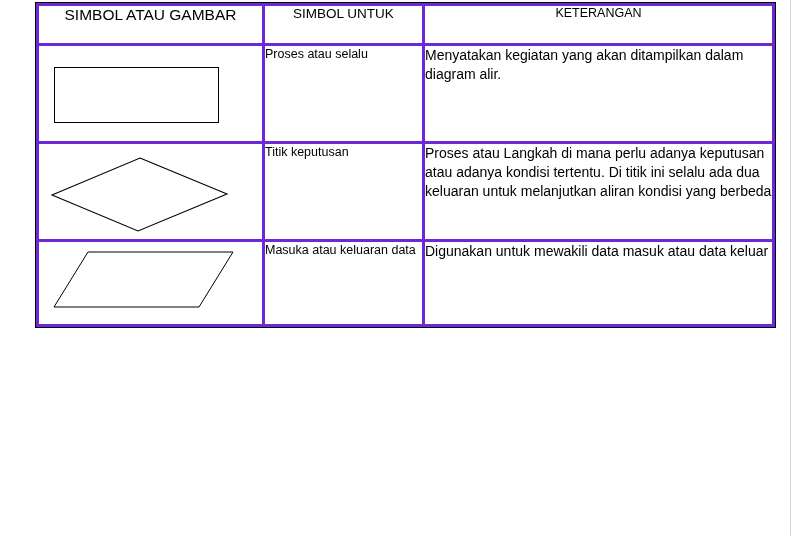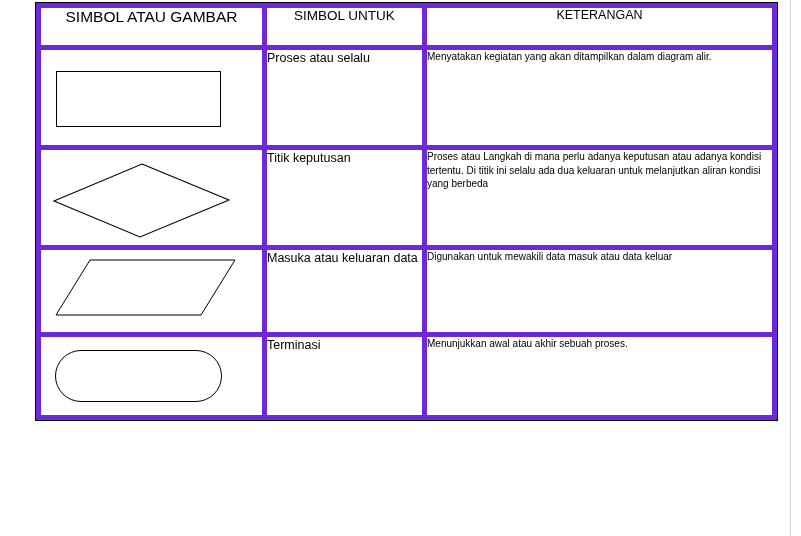--- a/index.html
+++ b/index.html
@@ -49,21 +49,21 @@
     position: absolute;
     left: 36px;
     top: 3px;
     width: 736px;
     border-collapse: collapse;
     table-layout: fixed;
     background: #ffffff;
   }
   #symbol-table td,
   #symbol-table th {
-    border: 5px solid #6d28d9;
+    border: 3px solid #6d28d9;
     padding: 0;
     vertical-align: top;
     background: #ffffff;
   }
   
   #symbol-table {
     outline: 1px solid #000000;
     outline-offset: 0px;
   }
 
@@ -83,21 +83,21 @@
   .th-for    { font-size: 13.5px; }
   .th-desc   { font-size: 12.5px; }
 
   
   td.cell-for {
     font-size: 12.5px;
     line-height: 1.33;
     padding: 7px 6px 6px 10px;
   }
   td.cell-desc {
-    font-size: 10px;
+    font-size: 14px;
     line-height: 1.36;
     padding: 8px 10px 6px 11px;
   }
   td.cell-desc.desc-mid {
     vertical-align: middle;
     padding-left: 11px;
     padding-right: 14px;
   }
   td.cell-symbol {
     position: relative;
@@ -173,31 +173,20 @@
           <div class="shape-box">
             <svg width="226" height="82" viewBox="0 0 226 82" xmlns="http://www.w3.org/2000/svg">
               <polygon points="49,10 194,10 160,65 15,65" fill="#ffffff" stroke="#000000" stroke-width="1"></polygon>
             </svg>
           </div>
         </td>
         <td class="cell-for">Masuka atau keluaran data</td>
         <td class="cell-desc">Digunakan untuk mewakili data masuk atau data keluar</td>
       </tr>
 
-      <tr class="r-term">
-        <td class="cell-symbol">
-          <div class="shape-box">
-            <svg width="226" height="78" viewBox="0 0 226 78" xmlns="http://www.w3.org/2000/svg">
-              <rect x="14.5" y="13.5" width="166" height="51" rx="25.5" ry="25.5" fill="#ffffff" stroke="#000000" stroke-width="1"></rect>
-            </svg>
-          </div>
-        </td>
-        <td class="cell-for">Terminasi</td>
-        <td class="cell-desc">Menunjukkan awal atau akhir sebuah proses.</td>
-      </tr>
 
 
 
     </tbody>
   </table>
 
 </div>
 
 <div id="scroll-strip">
   <div id="scroll-track"></div>

